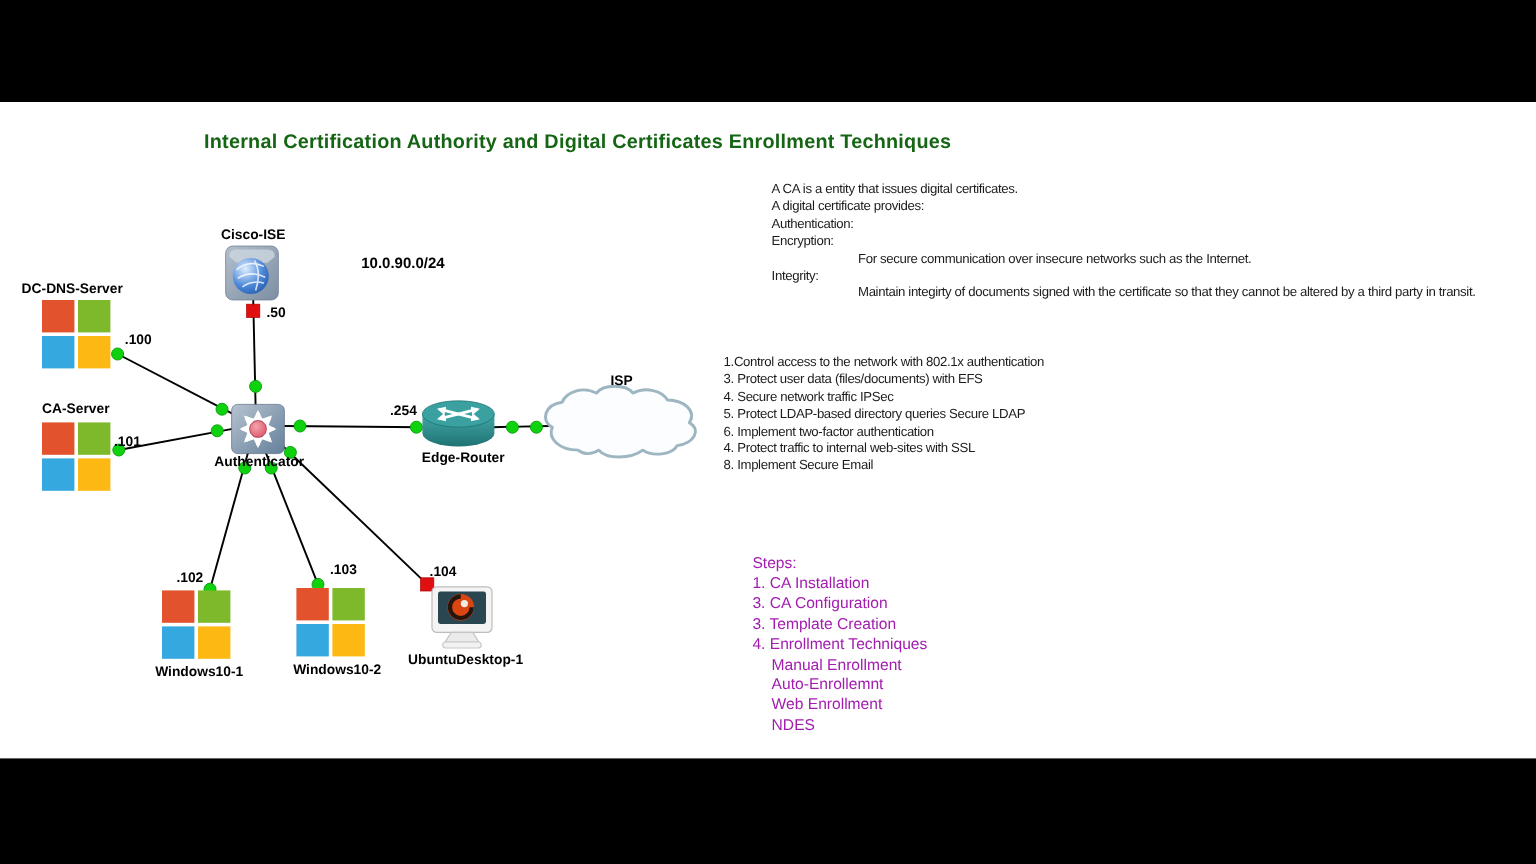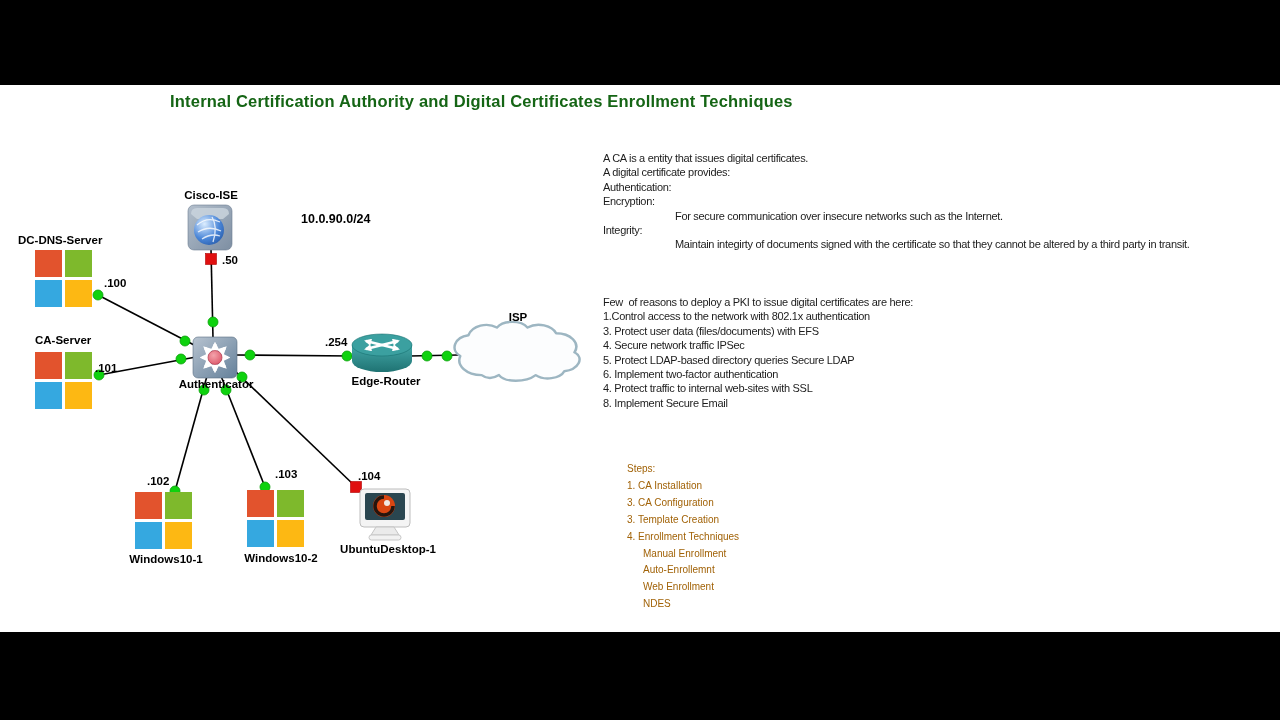--- a/index.html
+++ b/index.html
@@ -8,38 +8,38 @@
     background:#000; font-family:"Liberation Sans", sans-serif;
   }
   .letterbox { position:absolute; left:0; width:1280px; background:#000; }
   .letterbox.top { top:0; height:85px; }
   .letterbox.bottom { top:632px; height:88px; }
   .screen {
     position:absolute; left:0; top:85px; width:1280px; height:547px;
     background:#ffffff;
   }
   .title {
-    position:absolute; left:170px; top:7px;
+    position:absolute; left:170px; top:24px;
     font-size:16.5px; font-weight:bold; color:#156515; letter-spacing:0.2px;
     white-space:pre;
   }
   .topology { position:absolute; left:0; top:0; }
   .link { stroke:#000000; stroke-width:1.6; }
   .dot  { fill:#0ed20e; stroke:#0aa00a; stroke-width:0.8; }
   .stopsq { fill:#e01010; stroke:#b00000; stroke-width:0.6; }
   .nlabel  { font-size:11.5px; font-weight:bold; fill:#000000; }
   .iplabel { font-size:11.5px; font-weight:bold; fill:#000000; }
   .subnet  { font-size:12.5px; font-weight:bold; fill:#000000; }
   .txtblock { position:absolute; color:#1c1c1c; }
   .tline { white-space:pre; }
   .desc, .reasons { left:603px; font-size:11px; line-height:14.4px; letter-spacing:-0.3px; }
-  .desc { top:66px; }
+  .desc { top:66px;margin-left:40px; }
   .reasons { top:210px; }
   .indent1 { padding-left:72px; }
-  .steps { left:627px; top:376px; font-size:10px; line-height:16.9px; color:#a16207; }
+  .steps { left:627px; top:376px; font-size:13px; line-height:16.9px; color:#a21caf; }
   .sindent { padding-left:16px; }
 </style>
 </head>
 <body>
 
 <div class="letterbox top"></div>
 <div class="letterbox bottom"></div>
 
 <div class="screen">
 
@@ -195,21 +195,20 @@
     <div class="tline">A CA is a entity that issues digital certificates.</div>
     <div class="tline">A digital certificate provides:</div>
     <div class="tline">Authentication:</div>
     <div class="tline">Encryption:</div>
     <div class="tline indent1">For secure communication over insecure networks such as the Internet.</div>
     <div class="tline">Integrity:</div>
     <div class="tline indent1">Maintain integirty of documents signed with the certificate so that they cannot be altered by a third party in transit.</div>
   </div>
 
   <div class="txtblock reasons">
-    <div class="tline">Few  of reasons to deploy a PKI to issue digital certificates are here:</div>
     <div class="tline">1.Control access to the network with 802.1x authentication</div>
     <div class="tline">3. Protect user data (files/documents) with EFS</div>
     <div class="tline">4. Secure network traffic IPSec</div>
     <div class="tline">5. Protect LDAP-based directory queries Secure LDAP</div>
     <div class="tline">6. Implement two-factor authentication</div>
     <div class="tline">4. Protect traffic to internal web-sites with SSL</div>
     <div class="tline">8. Implement Secure Email</div>
   </div>
 
   <div class="txtblock steps">

